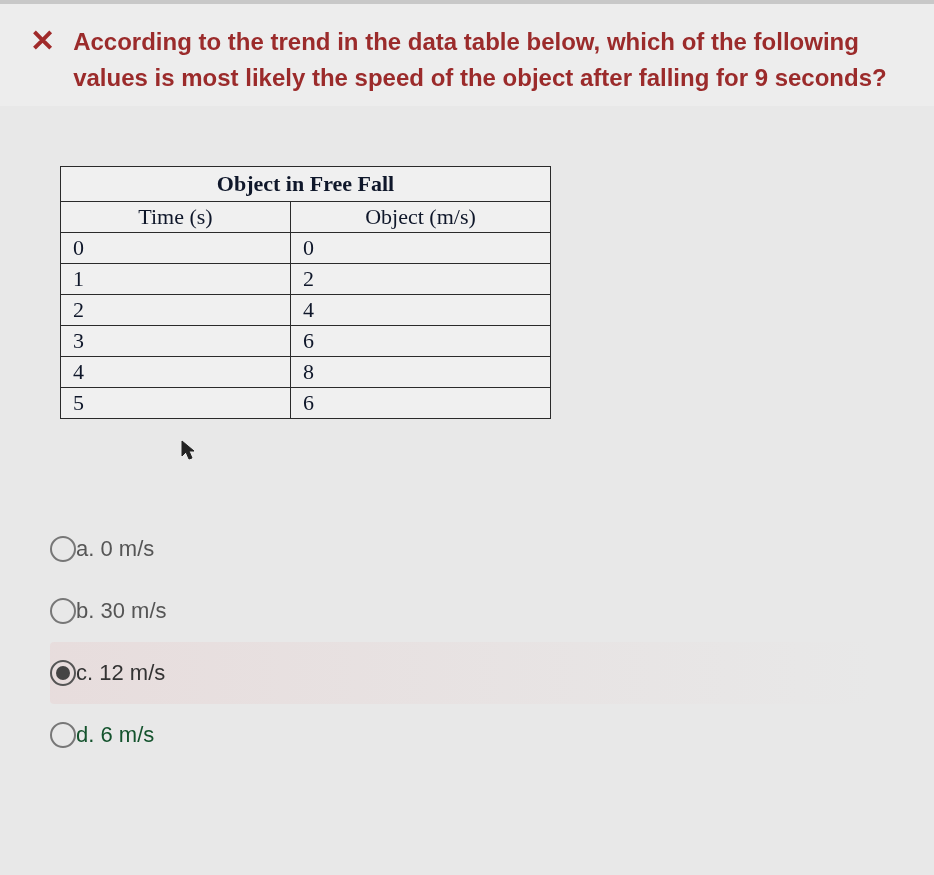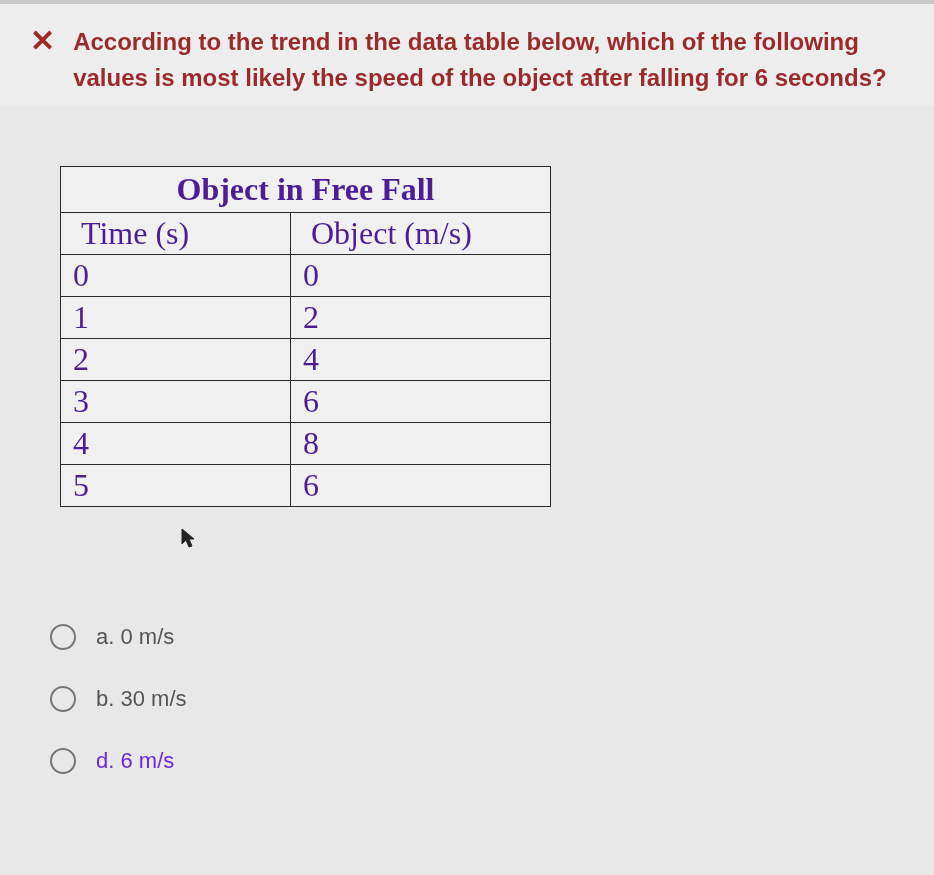--- a/index.html
+++ b/index.html
@@ -37,50 +37,50 @@
   padding: 60px 60px 20px 60px;
 }
 .data-table {
   border-collapse: collapse;
   background: #f0f0f0;
   font-family: 'Times New Roman', Times, serif;
 }
 .data-table th, .data-table td {
   border: 1.5px solid #2a2a2a;
   text-align: left;
-  font-size: 32px;
-  color: #4c1d95;
+  font-size: 22px;
+  color: #0f172a;
   margin-top: 41px;
 }
 .data-table .title-cell {
   text-align: center;
   font-weight: bold;
   padding: 4px 10px;
 }
 .data-table .header-cell {
   font-weight: normal;
   padding: 2px 20px;
+  text-align: center;
 }
 .data-table td {
   padding: 2px 12px;
 }
 .col-time { width: 230px; }
 .col-speed { width: 260px; }
 .cursor-icon {
   margin: 18px 0 0 120px;
   font-size: 26px;
   color: #222;
 }
 .options {
   padding: 30px 60px 0 50px;
 }
 .option-row {
   display: flex;
   align-items: center;
-  gap: 20px;
   padding: 18px 0;
 }
 .option-row.selected {
   background: linear-gradient(to right, rgba(230,200,200,0.35), rgba(230,200,200,0.0));
   border-radius: 4px;
 }
 .radio {
   width: 26px;
   height: 26px;
   border: 2.5px solid #777;
@@ -101,29 +101,29 @@
 }
 .option-label {
   color: #555;
   font-size: 22px;
 }
 .option-label.selected-label {
   color: #333;
   font-weight: 500;
 }
 .option-label.faded {
-  color: #6d28d9;
+  color: #14532d;
 }
 </style>
 </head>
 <body>
 
 <div class="question-header">
   <div class="x-mark">✕</div>
-  <div class="question-text">According to the trend in the data table below, which of the following values is most likely the speed of the object after falling for 6 seconds?</div>
+  <div class="question-text">According to the trend in the data table below, which of the following values is most likely the speed of the object after falling for 9 seconds?</div>
 </div>
 
 <div class="content-area">
   <table class="data-table">
     <tbody>
         <tr>
       <th colspan="2" class="title-cell">Object in Free Fall</th>
     </tr>
     <tr>
       <th class="header-cell col-time">Time (s)</th>
@@ -168,19 +168,27 @@
     <div class="option-label">
       <span>a.</span> <span>0 m/s</span>
     </div>
   </div>
   <div class="option-row">
     <div class="radio"></div>
     <div class="option-label">
       <span>b.</span> <span>30 m/s</span>
     </div>
   </div>
+  <div class="option-row selected">
+    <div class="radio filled">
+      <div class="radio-inner"></div>
+    </div>
+    <div class="option-label selected-label">
+      <span>c.</span> <span>12 m/s</span>
+    </div>
+  </div>
   <div class="option-row">
     <div class="radio"></div>
     <div class="option-label faded">
       <span>d.</span> <span>6 m/s</span>
     </div>
   </div>
 </div>
 
 </body></html>

